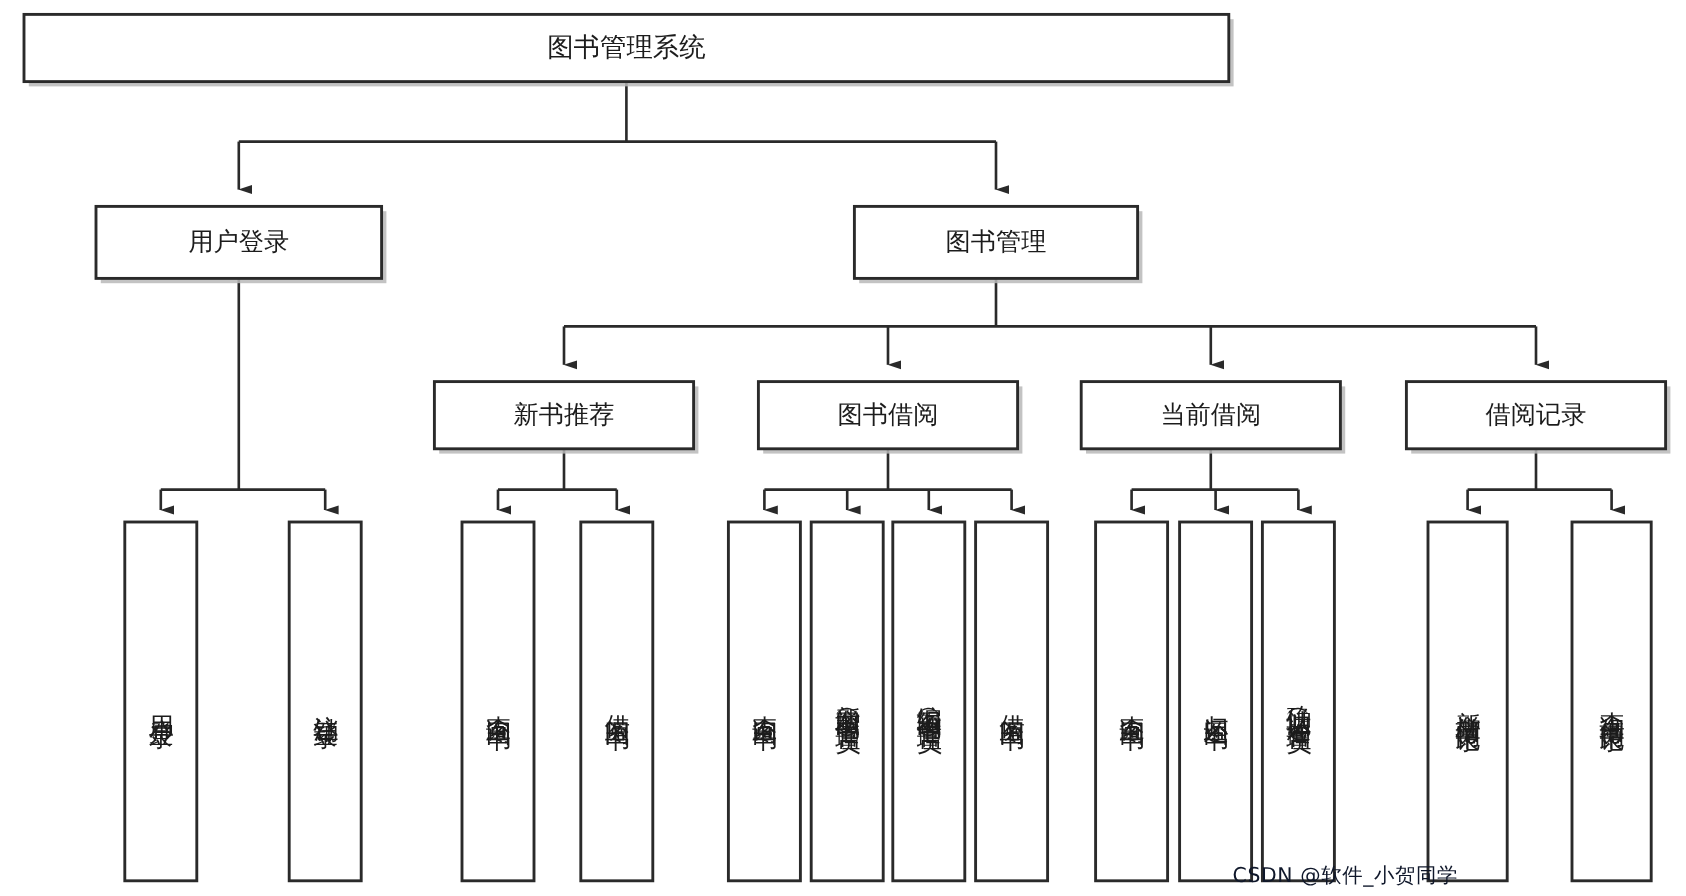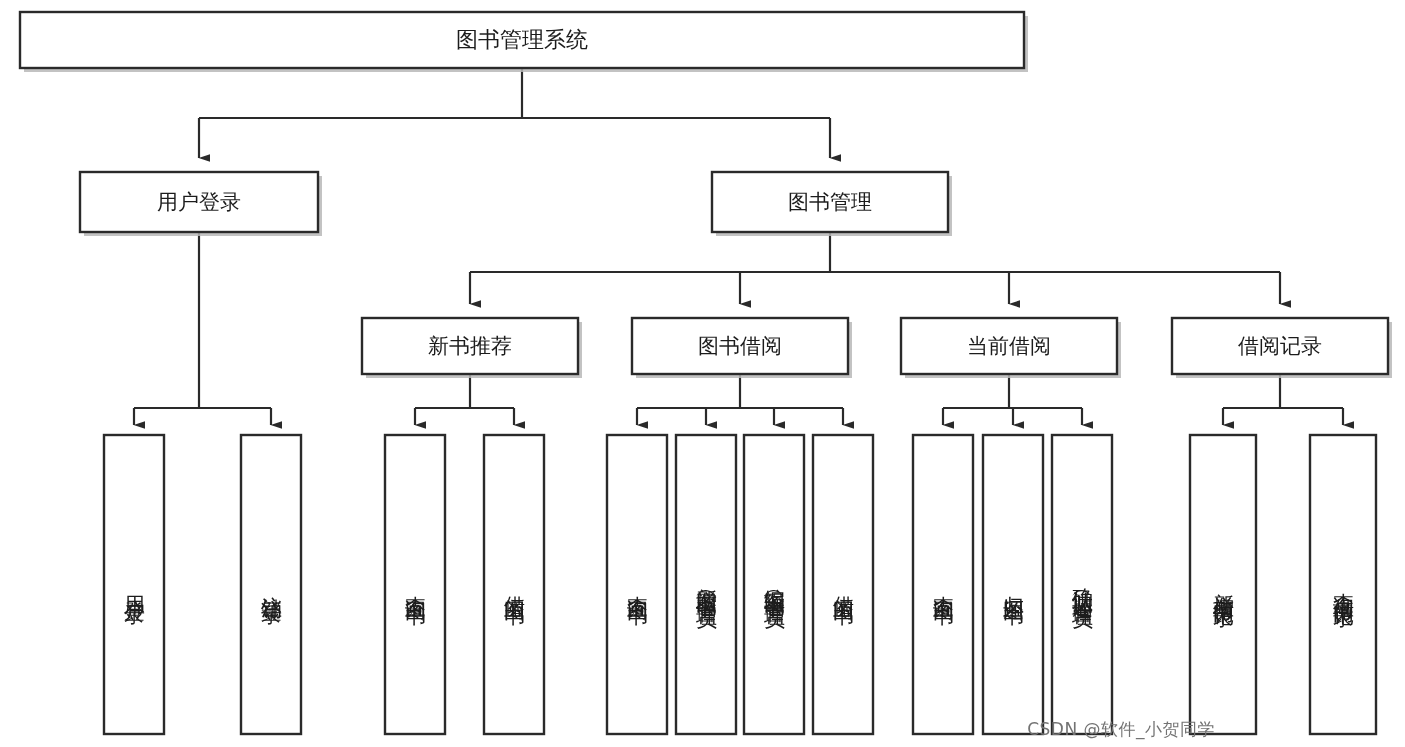--- a/index.html
+++ b/index.html
@@ -76,21 +76,21 @@
     white-space: nowrap;
     pointer-events: none;
     user-select: none;
   }
   #watermark {
     position: absolute;
     right: 8px;
     bottom: 6px;
     font-family: "DejaVu Sans", "Liberation Sans", sans-serif;
     font-size: 17px;
-    color: #737373;
+    color: #0f172a;
     letter-spacing: 0.5px;
     white-space: nowrap;
   }
 </style>
 </head>
 <body>
 
 <div id="diagram-root">
 
   <svg id="tree-svg" viewBox="0 0 1405 747">

